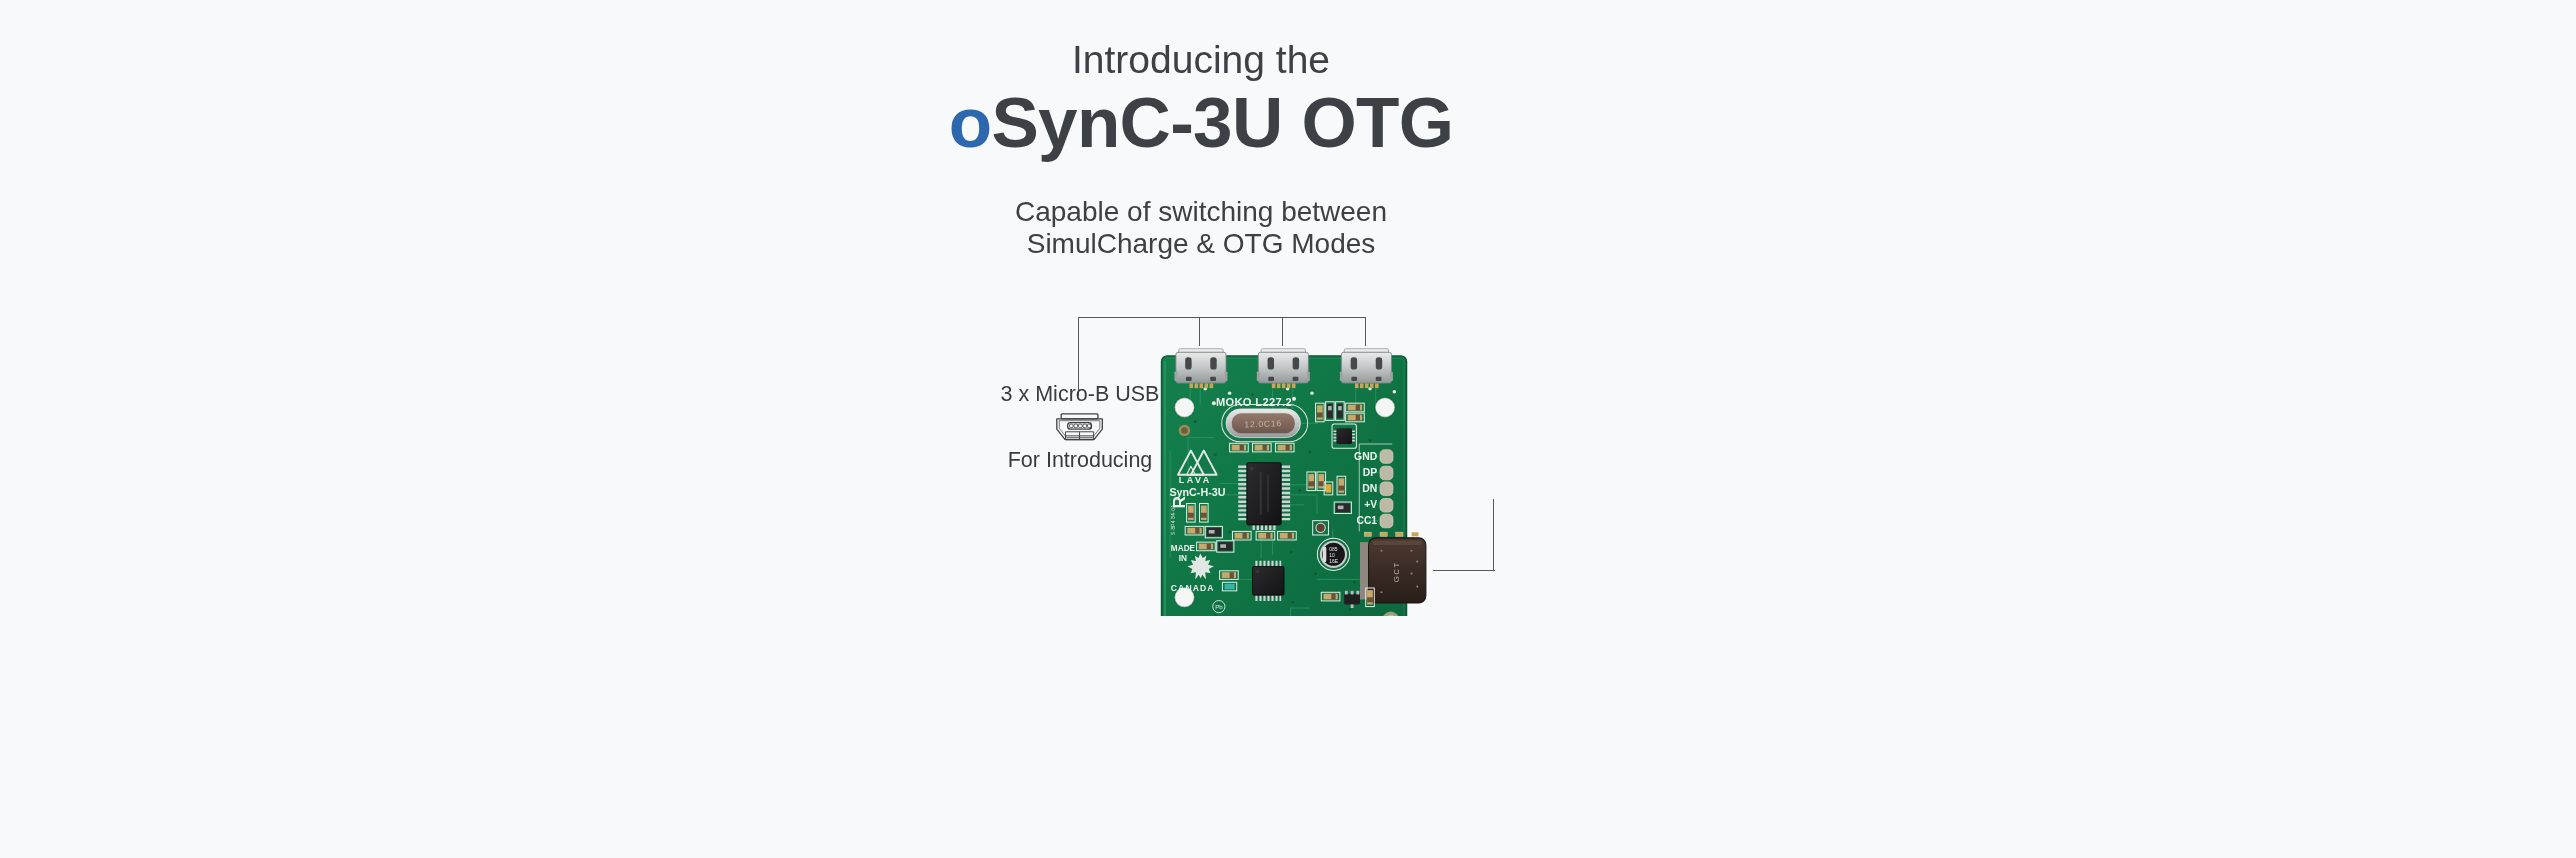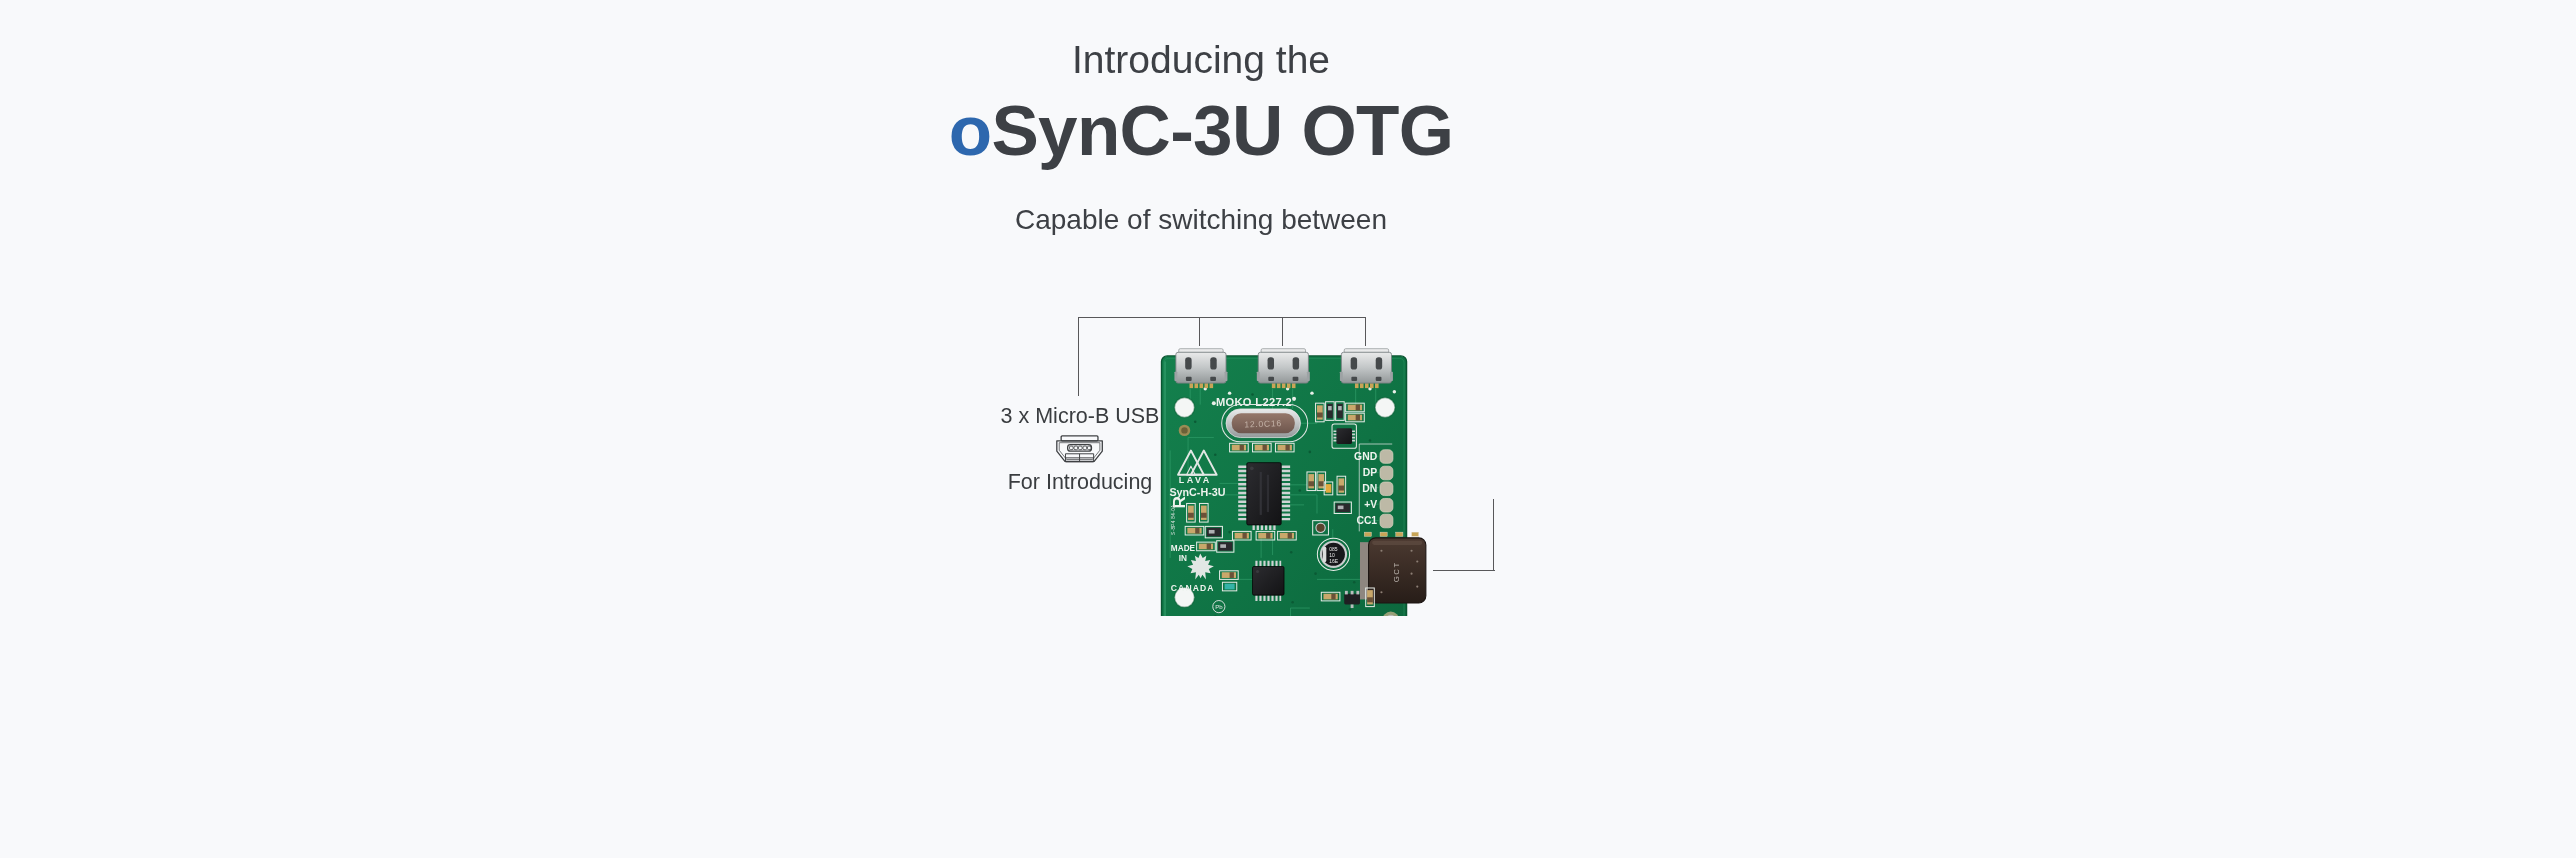--- a/index.html
+++ b/index.html
@@ -2,46 +2,47 @@
 <html style="font-size:11.4px"><head>
 <meta charset="utf-8">
 <style>
   html,body{margin:0;padding:0;background:#f8f9fb;}
   .canvas{position:relative;width:2576px;height:616px;background:#f8f9fb;overflow:hidden;
           font-family:"Liberation Sans",sans-serif;}
   
   .header{position:absolute;left:1201px;top:37px;transform:translateX(-50%);
           text-align:center;color:#3d4045;white-space:nowrap;}
   .intro{font-size:39px;line-height:1.16;font-weight:400;}
-  .product{font-size:71px;font-weight:700;line-height:1.06;letter-spacing:-0.7px;margin-top:11px;}
+  .product{font-size:71px;font-weight:700;line-height:1.06;letter-spacing:-0.7px;margin-top:3px;}
   .product .blue{color:#2d67ae;}
   .subtitle{font-size:28px;line-height:1.13;margin-top:36px;font-weight:400;}
   
   .note{position:absolute;transform:translateX(-50%);text-align:center;color:#3a3d40;white-space:nowrap;}
   .note .t,.note .c{font-size:21.5px;line-height:1;}
   .note .icon{margin:5px auto 5.7px;display:block;}
-  #note-peripherals{left:1080px;top:406px;text-align:center;}
+  #note-peripherals{left:1080px;top:384px;text-align:center;}
   #note-mobile{left:1495px;top:412px;}
   #note-power{left:1296px;top:694px;}
   
   .ln{position:absolute;background:#58585a;}
   
   #board-svg{position:absolute;left:1145px;top:343px;width:301px;height:351px;}
   .silk{fill:#eef3ee;font-family:"Liberation Sans",sans-serif;font-weight:bold;}
 </style>
 </head>
 <body>
 
 <div class="canvas">
 
   <div class="header">
     <div class="intro">Introducing the</div>
     <div class="product"><span class="blue">o</span><span>SynC-3U OTG</span></div>
     <div class="subtitle">
       <div>Capable of switching between</div>
+      <div>SimulCharge &amp; OTG Modes</div>
     </div>
   </div>
 
   <svg width="0" height="0" style="position:absolute">
     <defs>
       <symbol id="icon-microb" viewBox="0 0 100 62">
         <g fill="none" stroke="#3f4144" stroke-width="2.4" stroke-linejoin="round">
           <rect x="16" y="5" width="68" height="9" rx="2"></rect>
           <path d="M8,14 H92 V33 L77,52 H23 L8,33 Z"></path>
           <path d="M12.5,17.5 H87.5 V31.5 L74,48.5 H26 L12.5,31.5 Z" stroke-width="1.3"></path>

